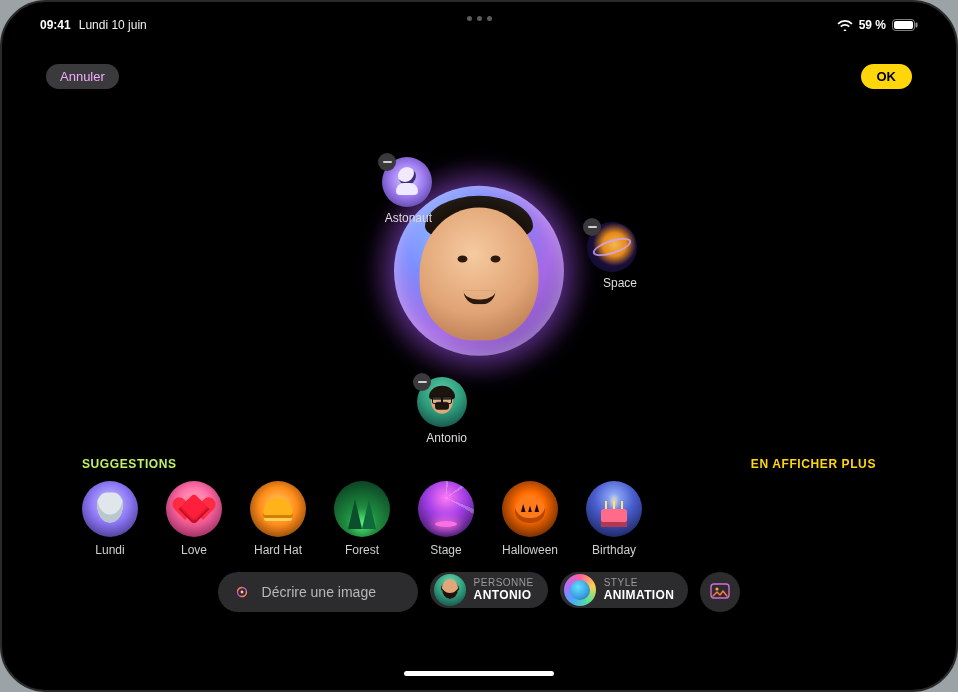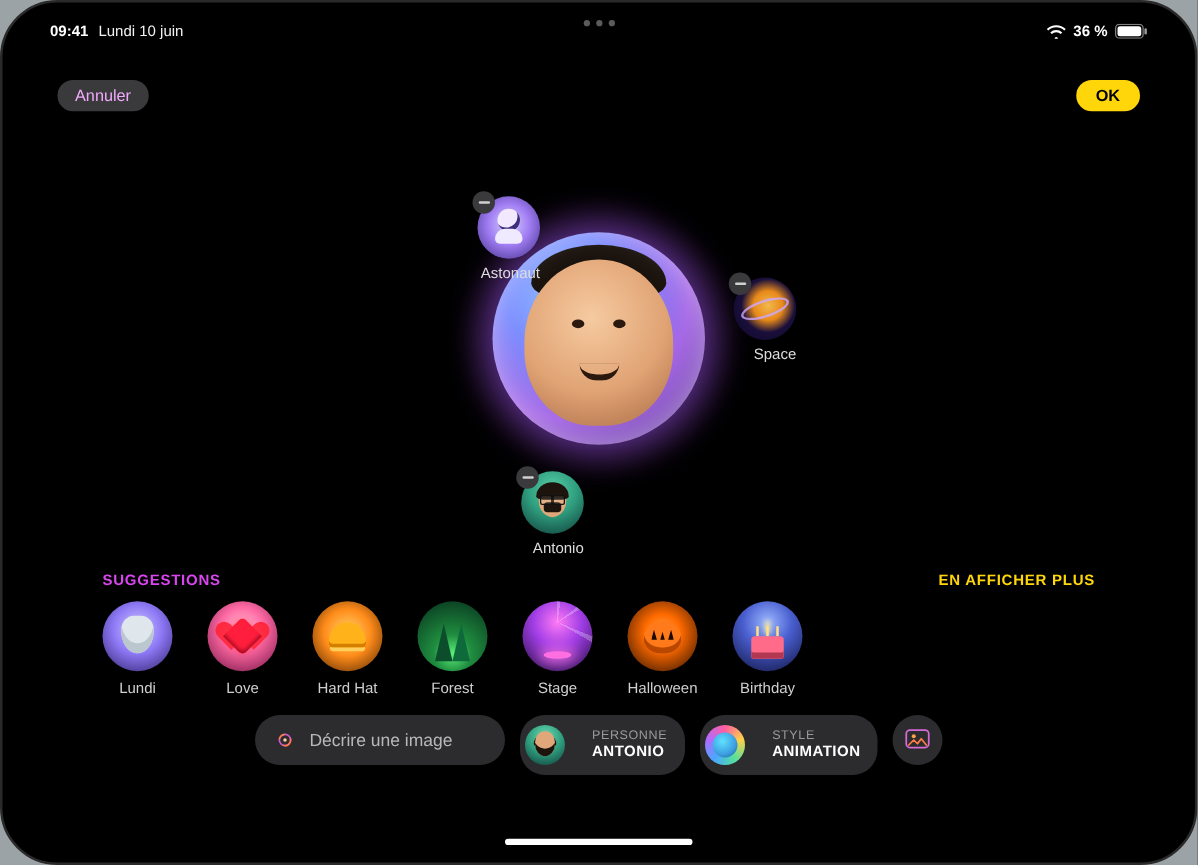--- a/index.html
+++ b/index.html
@@ -145,21 +145,21 @@
 
   
   .suggestions {
     position: absolute; left: 0; right: 0; top: 455px;
     padding: 0 80px;
   }
   .sugg-head {
     display: flex; justify-content: space-between; align-items: baseline;
     font-size: 12px; letter-spacing: 0.6px; margin-bottom: 10px;
   }
-  .sugg-head .title { color:#d946ef; font-weight:600; text-transform:uppercase; }
+  .sugg-head .title { color:#bef264; font-weight:600; text-transform:uppercase; }
   .sugg-head .more { color:#ffd60a; font-weight:600; text-transform:uppercase; cursor:pointer; }
   .sugg-row { display:flex; gap: 28px; }
   .sugg-item { text-align:center; color:#cfcfcf; font-size:12px; cursor:pointer; }
   .sugg-item .thumb {
     width:56px; height:56px; border-radius:50%; margin:0 auto 6px; position:relative; overflow:hidden;
   }
   .th-alien { background: radial-gradient(circle at 50% 40%, #cfcafe 0%, #8d78f5 45%, #2e1e66 100%); }
   .th-alien::after { content:""; position:absolute; left:50%; top:50%; transform:translate(-50%,-55%); width:26px; height:30px; background:#dfe7ec; border-radius:50% 50% 60% 60% / 50% 50% 80% 80%; box-shadow: inset 0 -8px 0 #bac7cf; }
   .th-alien::before { content:""; position:absolute; left:50%; top:46%; transform:translate(-50%,-50%); width:18px; height:8px; background:#111; border-radius:50%; }
   .th-love { background: radial-gradient(circle at 50% 40%, #ffd1e5 0%, #ff6aa4 40%, #6b0e3f 100%); }
@@ -202,21 +202,21 @@
     display:flex; gap:12px; align-items:flex-start; justify-content:center;
     padding: 0 60px;
   }
   .describe {
     flex: 0 0 auto; width: 200px; height:40px; border-radius:20px;
     background:#2c2c2e; display:flex; align-items:center; gap:10px; padding:0 14px;
     color:#b8b8ba; font-size:14px; cursor:text;
   }
   .describe svg { flex:0 0 auto; }
   .chip {
-    height:48px; border-radius:20px; background:#2c2c2e; display:flex; align-items:center; gap:22px;
+    height:36px; border-radius:20px; background:#2c2c2e; display:flex; align-items:center; gap:8px;
     padding: 0 14px 0 4px; cursor:pointer;
   }
   .chip .avatar {
     width:32px; height:32px; border-radius:50%; flex:0 0 auto;
   }
   .chip .avatar.person {
     background: radial-gradient(circle at 50% 28%, #6ad9b0 0%, #2f9e7e 48%, #0e3a38 100%);
     position:relative; overflow:hidden;
   }
   .chip .avatar.person::after {
@@ -257,21 +257,21 @@
     <div class="left">
       <span>09:41</span>
       <span style="font-weight:500;opacity:0.95">Lundi 10 juin</span>
     </div>
     <div class="right">
       <span class="wifi">
         <svg width="16" height="12" viewBox="0 0 16 12">
             <path d="M8 10.5a1.3 1.3 0 100 2.6 1.3 1.3 0 000-2.6zM4.4 8.2a5.2 5.2 0 017.2 0l1.2-1.2a6.9 6.9 0 00-9.6 0l1.2 1.2zM1.6 5.4a9.2 9.2 0 0112.8 0L15.6 4.2a10.9 10.9 0 00-15.2 0l1.2 1.2z" fill="#fff"></path>
           </svg>
       </span>
-      <span>36 %</span>
+      <span>59 %</span>
       <span class="battery">
         <svg width="26" height="12" viewBox="0 0 26 12">
             <rect x="0.5" y="0.5" width="22" height="11" rx="3" fill="none" stroke="#fff" stroke-opacity="0.5"></rect>
             <rect x="2" y="2" width="19" height="8" rx="2" fill="#fff"></rect>
             <rect x="23.5" y="3.5" width="2" height="5" rx="1" fill="#fff" fill-opacity="0.6"></rect>
           </svg>
       </span>
     </div>
   </div>
   <div class="multitask-dots">

